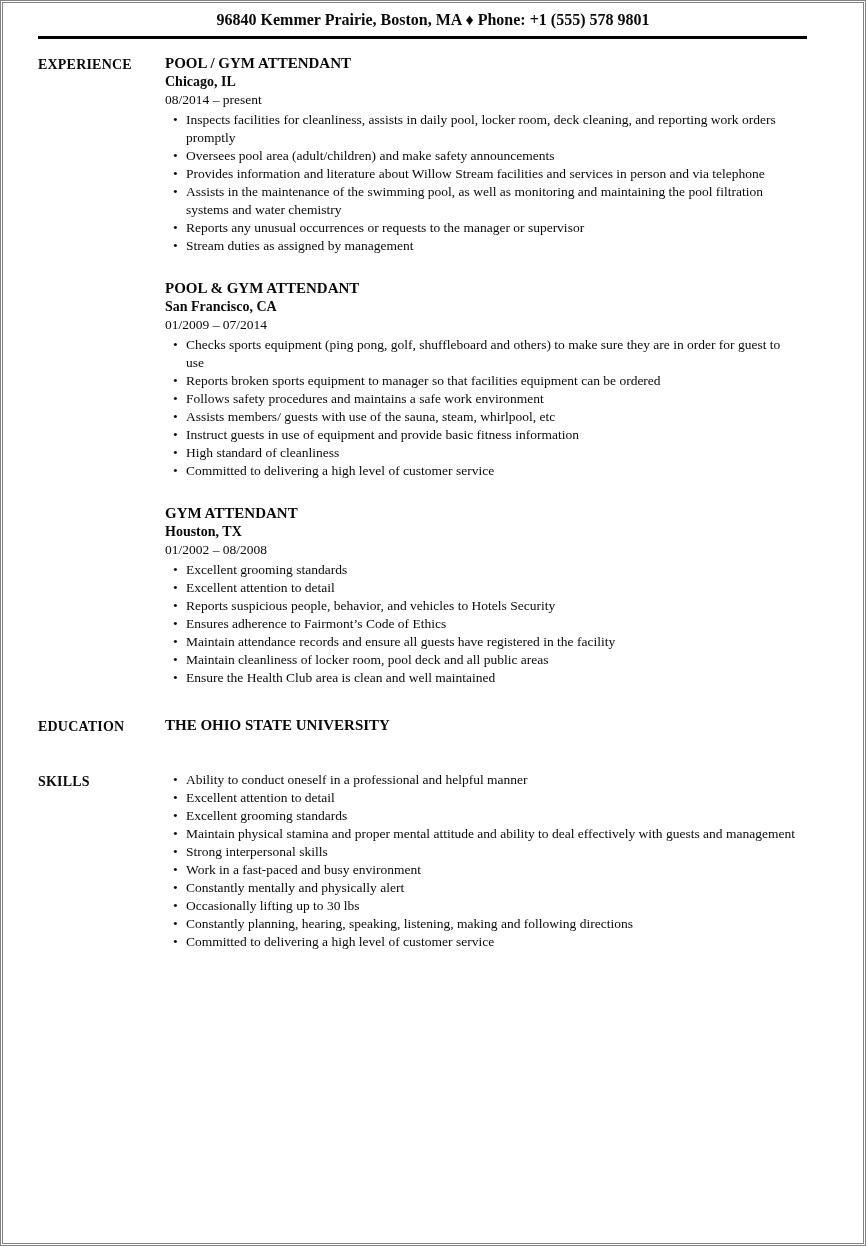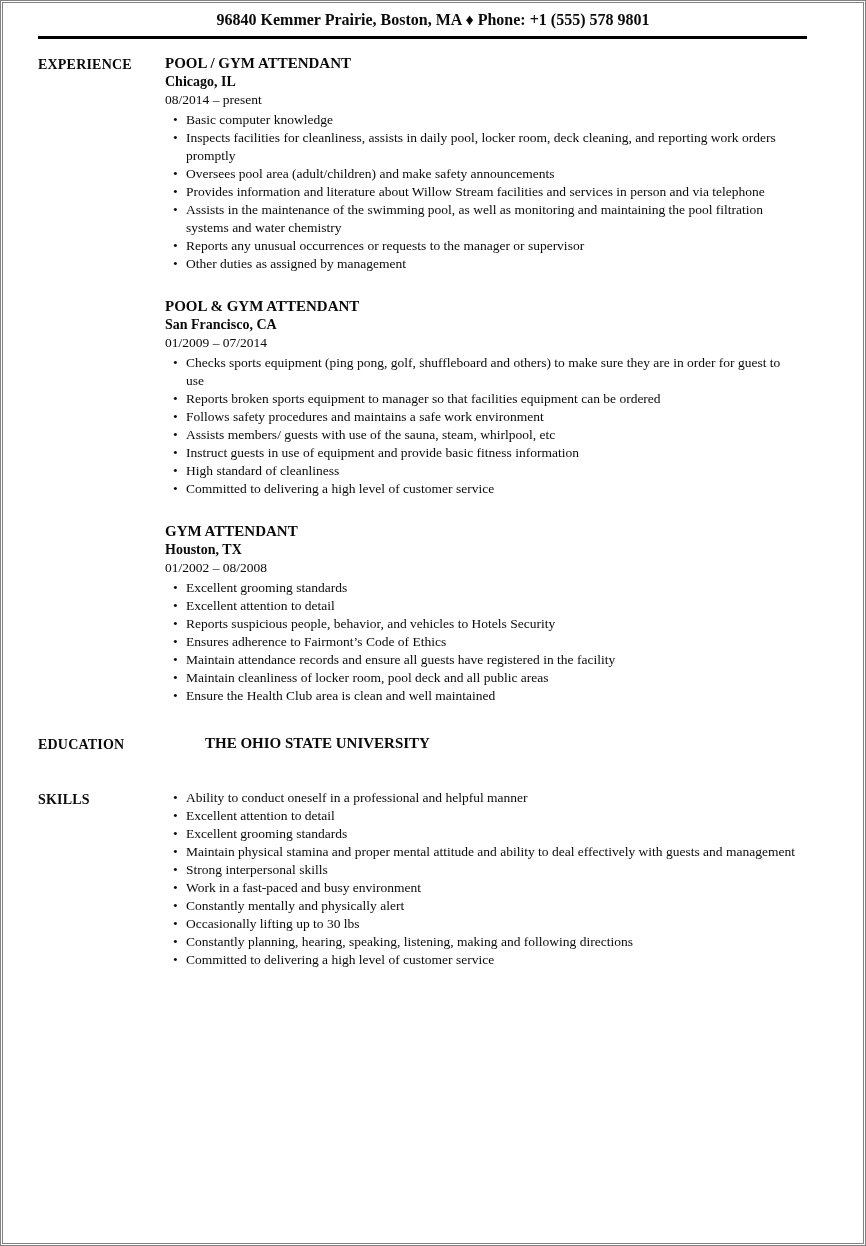--- a/index.html
+++ b/index.html
@@ -34,21 +34,21 @@
     background: #000000;
     margin: 7px 56px 0 35px;
   }
   
   .row {
     display: flex;
     align-items: flex-start;
     padding-left: 35px;
   }
   .row-experience { margin-top: 15px; }
-  .row-education  { margin-top: 29px; gap: 40px; }
+  .row-education  { margin-top: 29px; }
   .row-skills     { margin-top: 35px; }
   .side-label {
     flex: 0 0 127px;
     width: 127px;
     font-size: 14px;
     line-height: 18px;
     font-weight: 700;
     padding-top: 2px;
     letter-spacing: 0.2px;
   }
@@ -113,33 +113,32 @@
     <section class="row row-experience">
       <div class="side-label">EXPERIENCE</div>
       <div class="content">
 
           <article class="job">
             <h2 class="job-title">POOL / GYM ATTENDANT</h2>
             <div class="job-location">Chicago, IL</div>
             <div class="job-dates">08/2014 – present</div>
             <ul class="bullets">
 
-                <li class="bullet">Basic computer knowledge</li>
 
                 <li class="bullet">Inspects facilities for cleanliness, assists in daily pool, locker room, deck cleaning, and reporting work orders promptly</li>
 
                 <li class="bullet">Oversees pool area (adult/children) and make safety announcements</li>
 
                 <li class="bullet">Provides information and literature about Willow Stream facilities and services in person and via telephone</li>
 
                 <li class="bullet">Assists in the maintenance of the swimming pool, as well as monitoring and maintaining the pool filtration systems and water chemistry</li>
 
                 <li class="bullet">Reports any unusual occurrences or requests to the manager or supervisor</li>
 
-                <li class="bullet">Other duties as assigned by management</li>
+                <li class="bullet">Stream duties as assigned by management</li>
               </ul>
           </article>
 
           <article class="job">
             <h2 class="job-title">POOL &amp; GYM ATTENDANT</h2>
             <div class="job-location">San Francisco, CA</div>
             <div class="job-dates">01/2009 – 07/2014</div>
             <ul class="bullets">
 
                 <li class="bullet">Checks sports equipment (ping pong, golf, shuffleboard and others) to make sure they are in order for guest to use</li>

